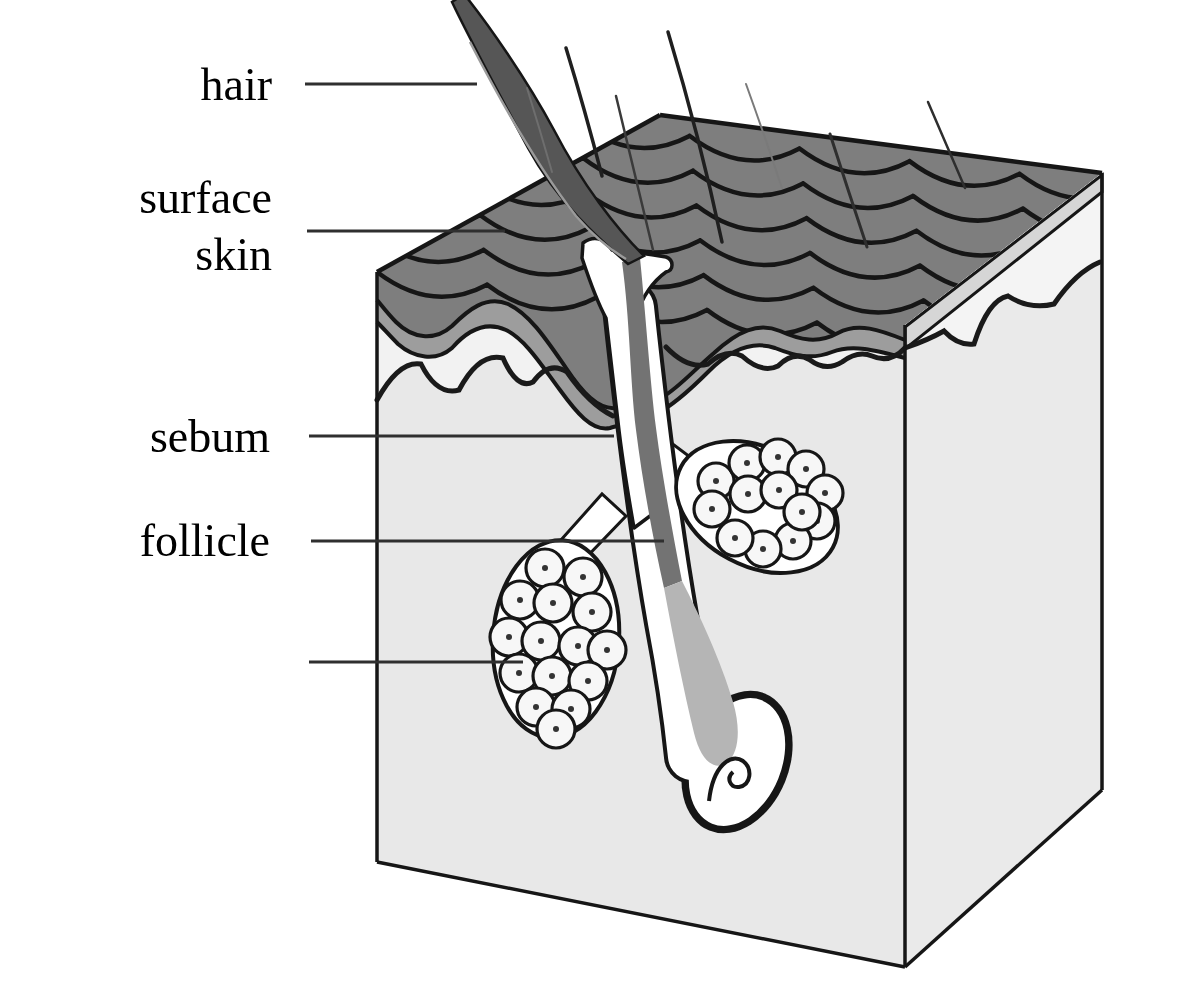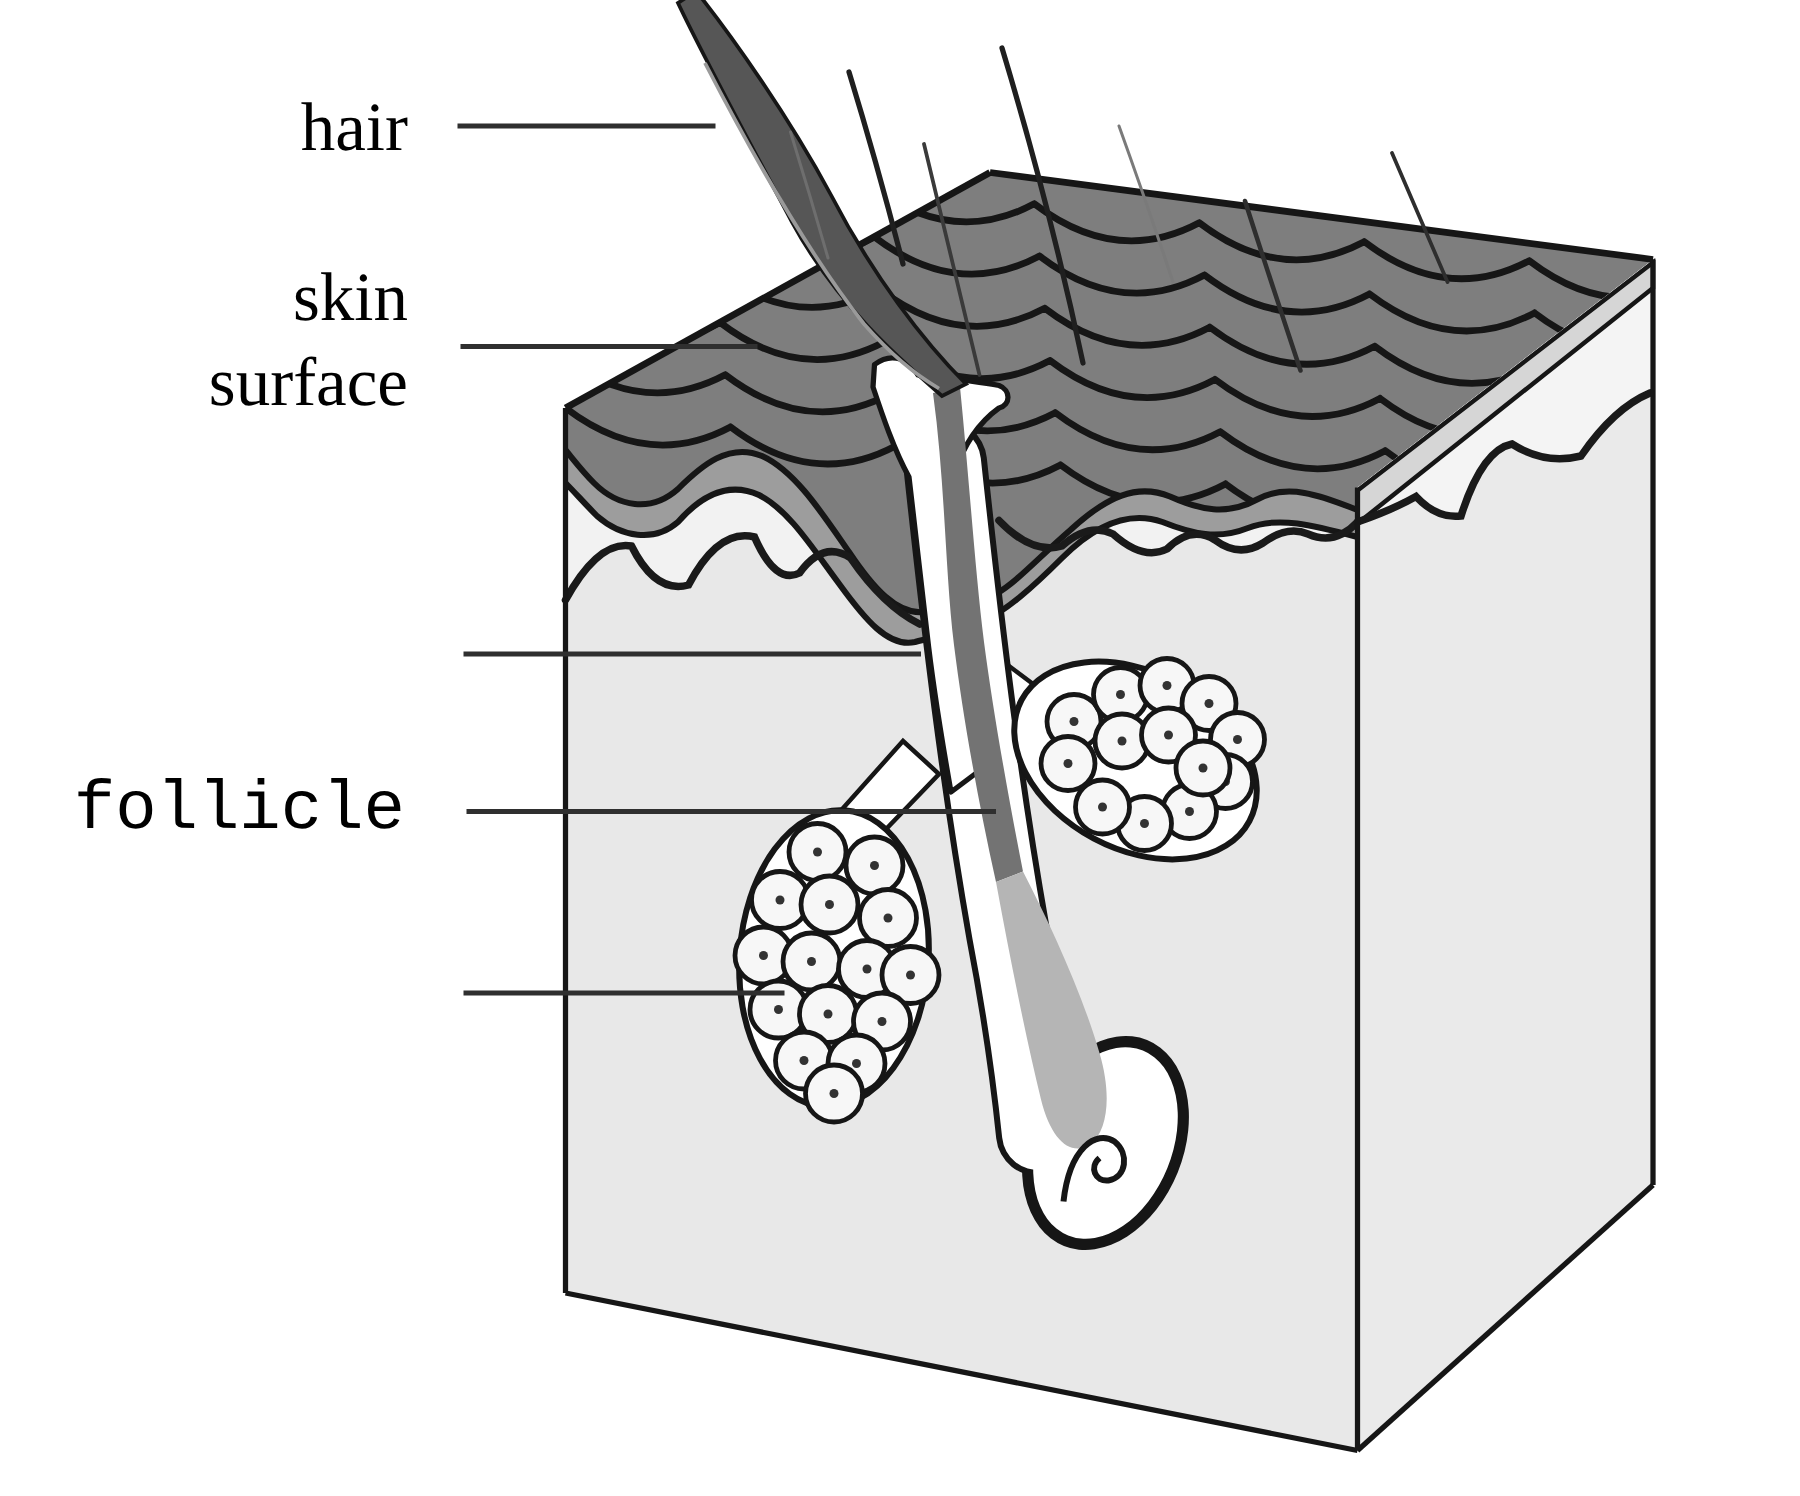--- a/index.html
+++ b/index.html
@@ -197,20 +197,23 @@
       <path d="M309,436 L614,436"></path>
       <path d="M311,541 L664,541"></path>
       <path d="M309,662 L523,662"></path>
     </g>
   </svg>
 
   <div class="label" style="top:56px;  right:928px;">
     <span>hair</span>
   </div>
   <div class="label" style="top:169px; right:928px;">
+    <div>surface</div>
     <div>skin</div>
-    <div>surface</div>
-  </div>
-  <div class="label" style="top:512px; right:930px;font-family:Liberation Mono, monospace;">
+  </div>
+  <div class="label" style="top:408px; right:930px;">
+    <span>sebum</span>
+  </div>
+  <div class="label" style="top:512px; right:930px;">
     <span>follicle</span>
   </div>
 
 </div>
 
 </body></html>

